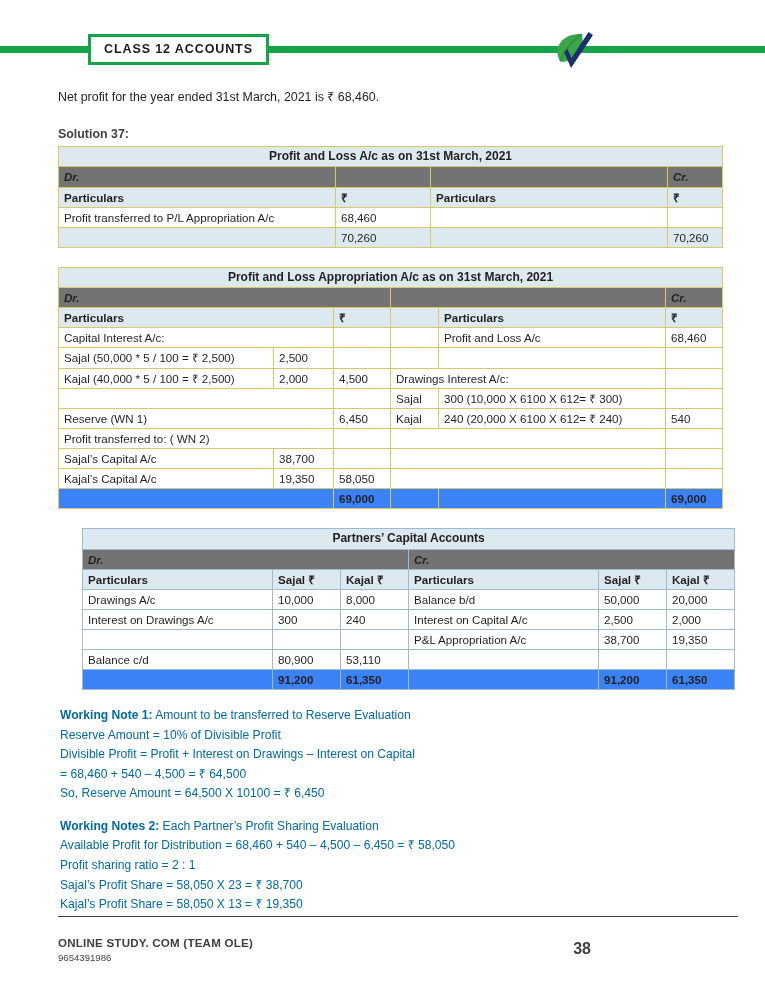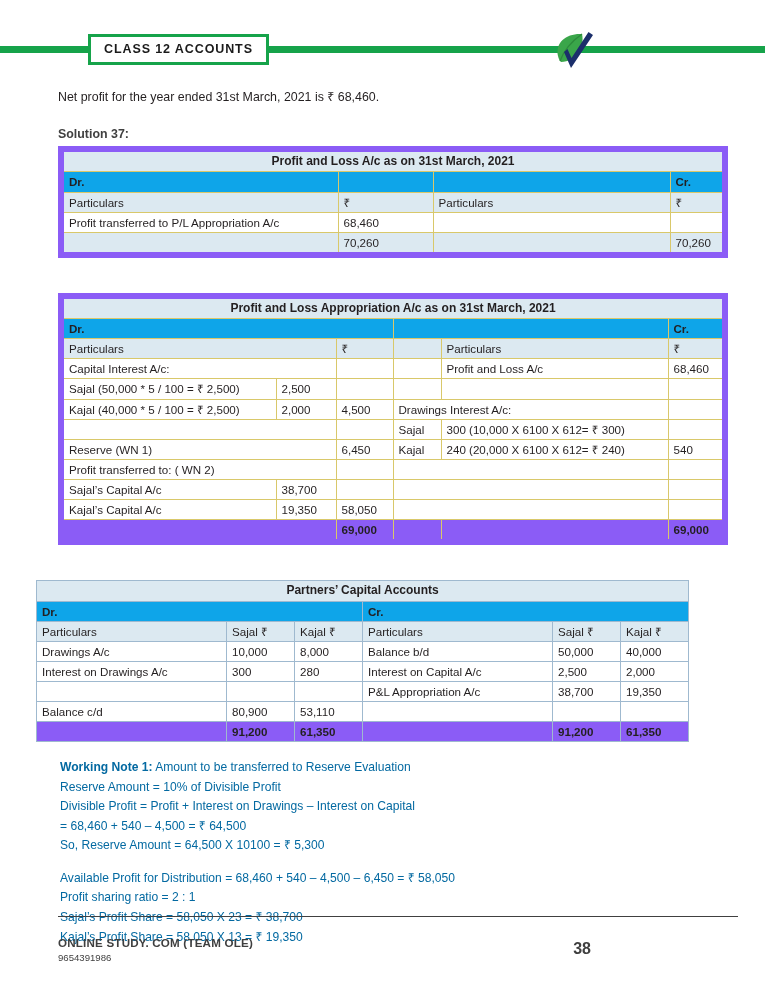--- a/index.html
+++ b/index.html
@@ -79,35 +79,35 @@
     table-layout: fixed;
   }
   td, th {
     padding: 2px 5px;
     vertical-align: top;
     text-align: left;
     font-weight: normal;
     line-height: 1.3;
     height: 17px;
   }
-  .tbl-gold { border: 6px solid #8b5cf6; margin: 0 0 16px 58px; width: 664px; }
+  .tbl-gold { border: 1px solid #8b5cf6; margin: 0 0 0 58px; width: 664px; }
   .tbl-gold td, .tbl-gold th { border: 1px solid #d9c86a; }
-  .tbl-blue { border: 1px solid #9fb9cf; margin: 0 0 0 36px; width: 652px; }
+  .tbl-blue { border: 1px solid #9fb9cf; margin: 0 0 0 82px; width: 652px; }
   .tbl-blue td, .tbl-blue th { border: 1px solid #9fb9cf; }
 
   .t-title {
     text-align: center;
     font-weight: bold;
     font-size: 12px;
     background: #dce9f1;
     height: 19px;
   }
-  .t-band { background: #0ea5e9; font-weight: bold; }
-  .t-head { background: #dce9f1; font-weight: normal; }
-  .t-total { background: #8b5cf6; font-weight: bold; }
+  .t-band { background: #737373; font-weight: bold; font-style: italic; }
+  .t-head { background: #dce9f1; font-weight: bold; }
+  .t-total { background: #3b82f6; font-weight: bold; }
   .t-totalplain { background: #dce9f1; }
   .no-left { border-left: none !important; }
   .no-right { border-right: none !important; }
 
   
   .notes {
     padding: 16px 0 0 60px;
     font-size: 12.1px;
     line-height: 1.62;
     color: #0369a1;
@@ -352,26 +352,26 @@
         <td class="t-head">Particulars</td>
         <td class="t-head">Sajal ₹</td>
         <td class="t-head">Kajal ₹</td>
       </tr>
       <tr>
         <td>Drawings A/c</td>
         <td>10,000</td>
         <td>8,000</td>
         <td>Balance b/d</td>
         <td>50,000</td>
-        <td>40,000</td>
+        <td>20,000</td>
       </tr>
       <tr>
         <td>Interest on Drawings A/c</td>
         <td>300</td>
-        <td>280</td>
+        <td>240</td>
         <td>Interest on Capital A/c</td>
         <td>2,500</td>
         <td>2,000</td>
       </tr>
       <tr>
         <td></td>
         <td></td>
         <td></td>
         <td>P&amp;L Appropriation A/c</td>
         <td>38,700</td>
@@ -395,24 +395,25 @@
       </tr>
     </tbody>
   </table>
 
   <div class="notes">
     <div>
       <div><b>Working Note 1:</b><span> Amount to be transferred to Reserve Evaluation</span></div>
       <div>Reserve Amount = 10% of Divisible Profit</div>
       <div>Divisible Profit = Profit + Interest on Drawings – Interest on Capital</div>
       <div>= 68,460 + 540 – 4,500 = ₹ 64,500</div>
-      <div>So, Reserve Amount = 64,500 X 10100 = ₹ 5,300</div>
+      <div>So, Reserve Amount = 64,500 X 10100 = ₹ 6,450</div>
     </div>
     <div class="spacer"></div>
     <div>
+      <div><b>Working Notes 2:</b><span> Each Partner’s Profit Sharing Evaluation</span></div>
       <div>Available Profit for Distribution = 68,460 + 540 – 4,500 – 6,450 = ₹ 58,050</div>
       <div>Profit sharing ratio = 2 : 1</div>
       <div>Sajal’s Profit Share = 58,050 X 23 = ₹ 38,700</div>
       <div>Kajal’s Profit Share = 58,050 X 13 = ₹ 19,350</div>
     </div>
   </div>
 
 </div>
 
 <div class="page-footer">

